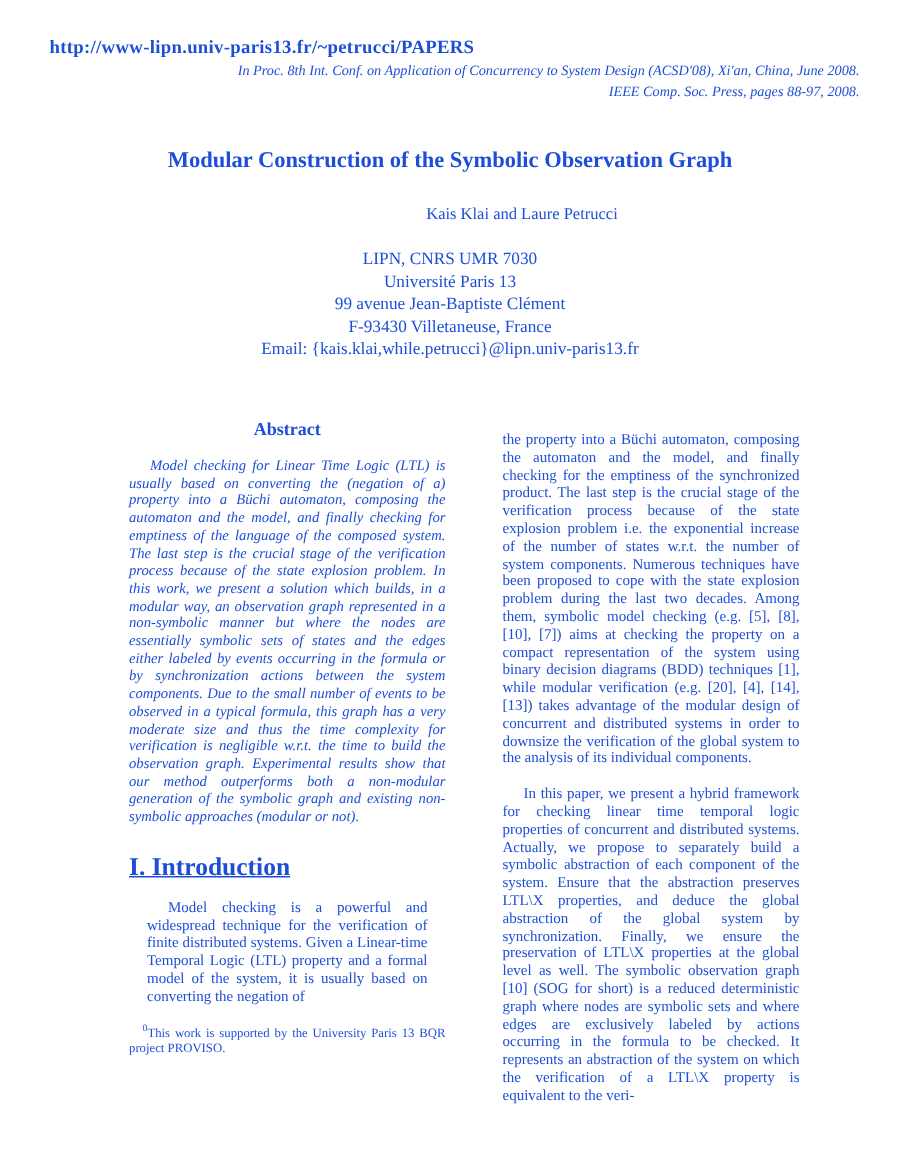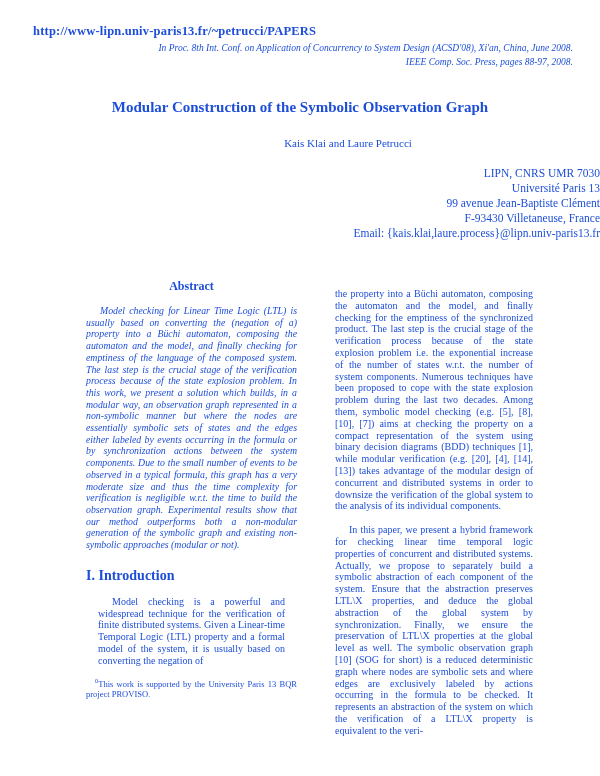--- a/index.html
+++ b/index.html
@@ -52,21 +52,21 @@
     width: 100%;
     text-align: center;
     font-size: 11px;
     margin-left: 48px;
   }
   .affil {
     position: absolute;
     top: 166px;
     left: 0;
     width: 100%;
-    text-align: right;
+    text-align: center;
     font-size: 11.5px;
     line-height: 15px;
   }
   .cols {
     position: absolute;
     left: 86px;
     top: 276px;
     width: 459px;
     display: flex;
     gap: 26px;
@@ -81,23 +81,24 @@
   }
   .abs-text {
     font-style: italic;
     font-size: 9.8px;
     line-height: 11.7px;
     text-align: justify;
     text-indent: 14px;
     margin: 0;
   }
   .sec-heading {
-    font-size: 14px;
+    font-size: 17px;
     font-weight: bold;
     margin: 17px 0 12px 0;
+    text-decoration: underline;
   }
   .body-text {
     font-size: 10px;
     line-height: 11.8px;
     text-align: justify;
     margin: 12px;
   }
   .indent { text-indent: 14px; }
   .col-right .para-gap { margin-top: 12px; }
   .footnote {
@@ -126,21 +127,21 @@
 
   <h1 class="title">Modular Construction of the Symbolic Observation Graph</h1>
 
   <div class="authors">Kais Klai and Laure Petrucci</div>
 
   <div class="affil">
     <div>LIPN, CNRS UMR 7030</div>
     <div>Université Paris 13</div>
     <div>99 avenue Jean-Baptiste Clément</div>
     <div>F-93430 Villetaneuse, France</div>
-    <div>Email: {kais.klai,laure.process}@lipn.univ-paris13.fr</div>
+    <div>Email: {kais.klai,while.petrucci}@lipn.univ-paris13.fr</div>
   </div>
 
   <div class="cols">
 
     <div class="col-left">
       <div class="abs-heading">Abstract</div>
       <p class="abs-text">Model checking for Linear Time Logic (LTL) is usually based on converting the (negation of a) property into a Büchi automaton, composing the automaton and the model, and finally checking for emptiness of the language of the composed system. The last step is the crucial stage of the verification process because of the state explosion problem. In this work, we present a solution which builds, in a modular way, an observation graph represented in a non-symbolic manner but where the nodes are essentially symbolic sets of states and the edges either labeled by events occurring in the formula or by synchronization actions between the system components. Due to the small number of events to be observed in a typical formula, this graph has a very moderate size and thus the time complexity for verification is negligible w.r.t. the time to build the observation graph. Experimental results show that our method outperforms both a non-modular generation of the symbolic graph and existing non-symbolic approaches (modular or not).</p>
       <h2 class="sec-heading">I. Introduction</h2>
       <p class="body-text indent">Model checking is a powerful and widespread technique for the verification of finite distributed systems. Given a Linear-time Temporal Logic (LTL) property and a formal model of the system, it is usually based on converting the negation of</p>
       <div class="footnote"><sup>0</sup><span>This work is supported by the University Paris 13 BQR project PROVISO.</span></div>

